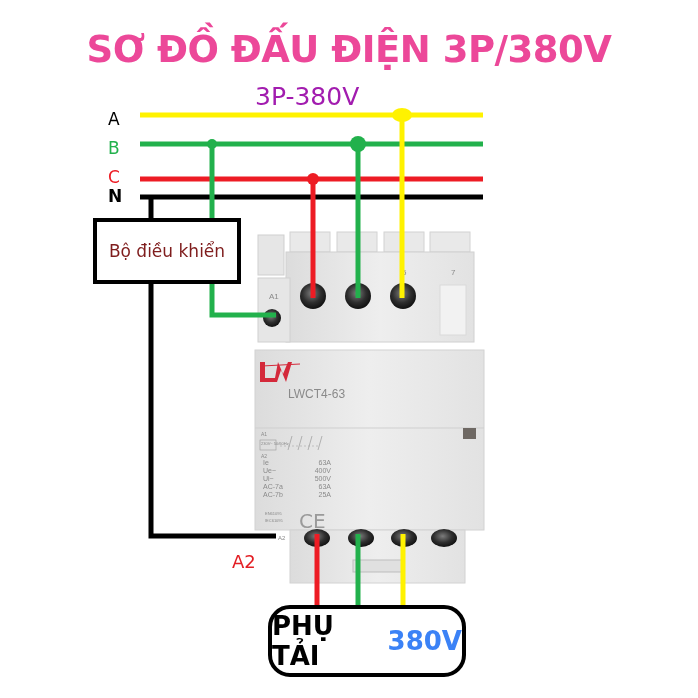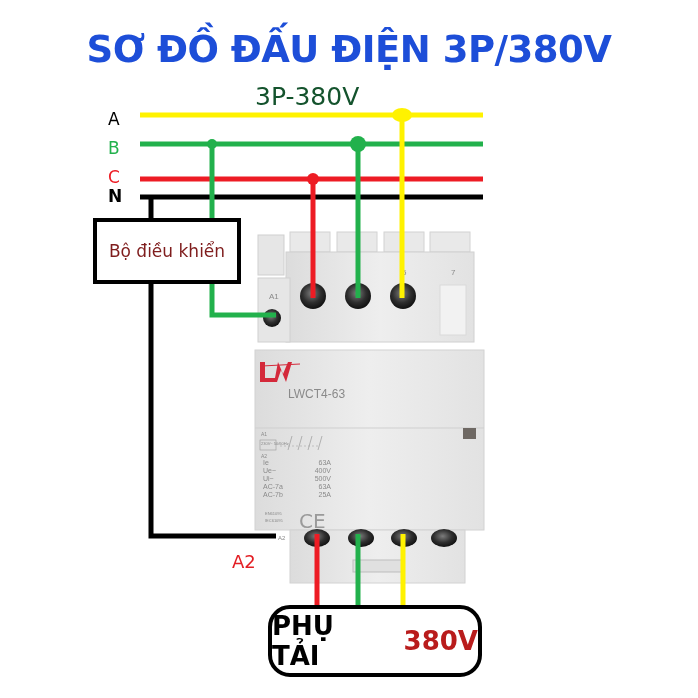--- a/index.html
+++ b/index.html
@@ -1,22 +1,22 @@
 <!DOCTYPE html>
 <html><head>
 <meta charset="utf-8">
 <style>
   html, body { margin:0; padding:0; background:#ffffff; }
   body { width:698px; height:698px; position:relative; overflow:hidden; font-family:"Liberation Sans", sans-serif; }
   .abs { position:absolute; }
-  .title { left:0; top:28px; width:698px; text-align:center; font-family:"DejaVu Sans", sans-serif; font-weight:bold; font-size:37px; color:#1d4ed8; letter-spacing:-0.5px; }
-  .subtitle { left:255px; top:82px; font-family:"DejaVu Sans", sans-serif; font-size:25px; color:#14532d; }
+  .title { left:0; top:28px; width:698px; text-align:center; font-family:"DejaVu Sans", sans-serif; font-weight:bold; font-size:37px; color:#ec4899; letter-spacing:-0.5px; }
+  .subtitle { left:255px; top:82px; font-family:"DejaVu Sans", sans-serif; font-size:25px; color:#a21caf; }
   .lbl { font-family:"DejaVu Sans", sans-serif; font-size:17px; }
   .controller { left:93px; top:218px; width:148px; height:66px; border:4px solid #000; box-sizing:border-box; background:#fff; display:flex; align-items:center; justify-content:center; font-family:"DejaVu Sans", sans-serif; font-size:17px; color:#7f1d1d; }
-  .load { left:268px; top:605px; width:214px; height:72px; border:4px solid #000; border-radius:22px; box-sizing:border-box; background:#fff; display:flex; align-items:center; justify-content:center; font-family:"DejaVu Sans", sans-serif; font-weight:bold; font-size:26px; }
+  .load { left:268px; top:605px; width:198px; height:72px; border:4px solid #000; border-radius:22px; box-sizing:border-box; background:#fff; display:flex; align-items:center; justify-content:center; font-family:"DejaVu Sans", sans-serif; font-weight:bold; font-size:26px; }
   .a2-label { left:232px; top:551px; font-family:"DejaVu Sans", sans-serif; font-size:18px; color:#e31e24; }
   .dev-text { font-family:"Liberation Sans", sans-serif; color:#8a8a8a; }
 </style>
 </head>
 <body>
 
 <div class="abs title">SƠ ĐỒ ĐẤU ĐIỆN 3P/380V</div>
 <div class="abs subtitle">3P-380V</div>
 
 <div class="abs lbl" style="left:108px;top:109px;color:#000;">A</div>
@@ -142,14 +142,14 @@
 </svg>
 
 <div class="abs controller">
   <span>Bộ điều khiển</span>
 </div>
 
 <div class="abs a2-label">A2</div>
 
 <div class="abs load">
   <span style="color:#000;">PHỤ TẢI</span>
-  <span style="color:#b91c1c;margin-left:16px;">380V</span>
+  <span style="color:#3b82f6;margin-left:16px;">380V</span>
 </div>
 
 </body></html>

